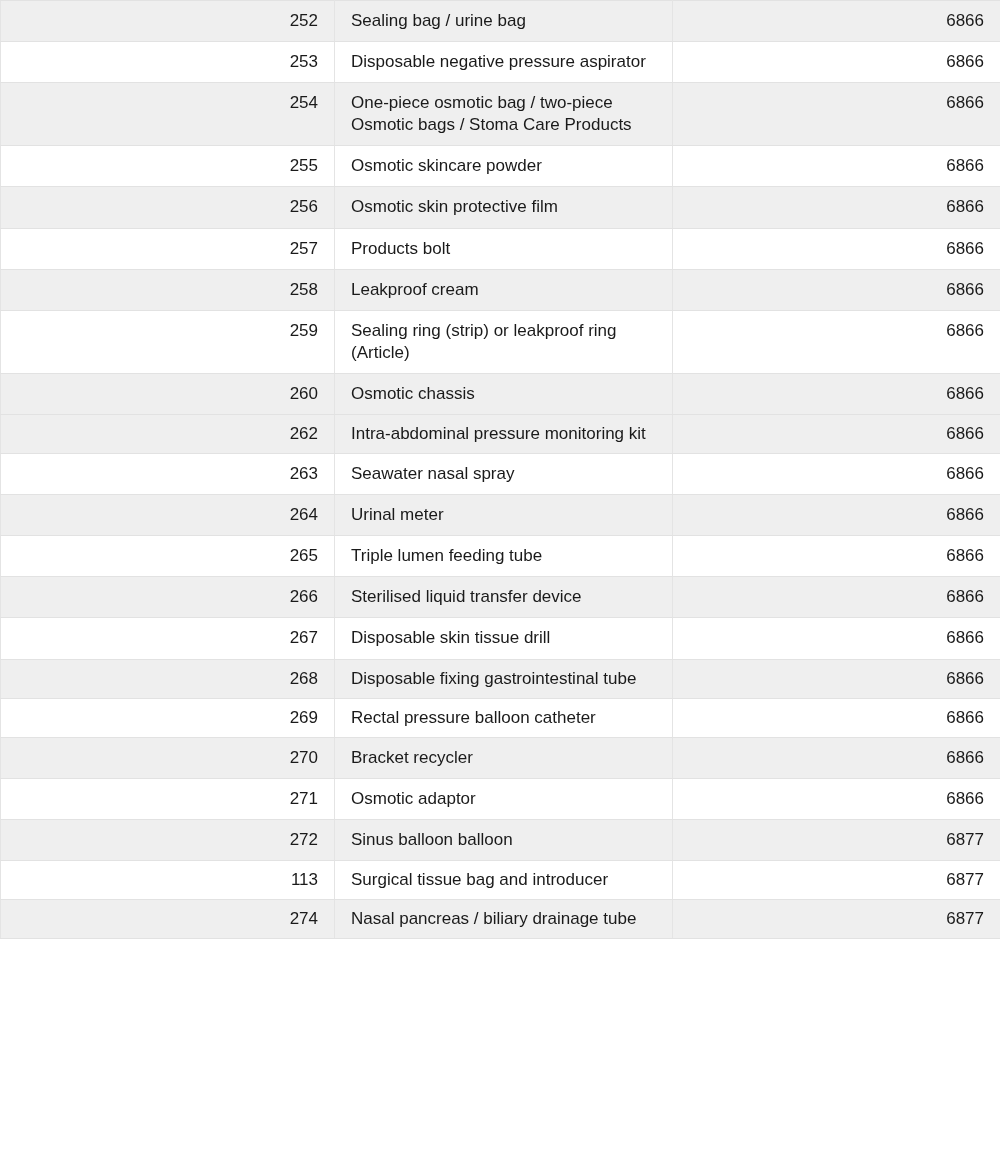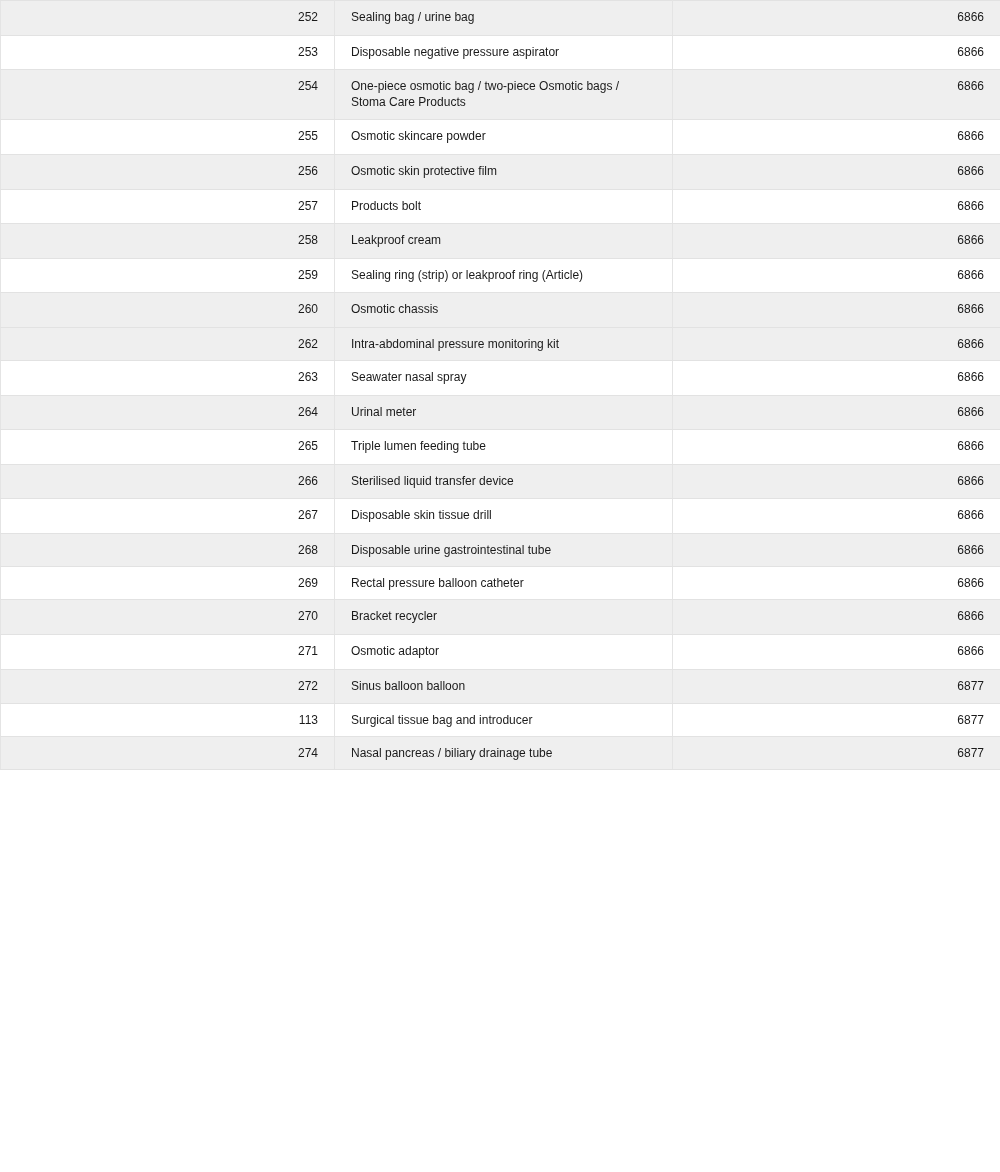--- a/index.html
+++ b/index.html
@@ -19,21 +19,21 @@
 
   .table-wrap {
     width: 1000px;
     box-sizing: border-box;
   }
 
   table.catalogue {
     width: 1000px;
     border-collapse: collapse;
     table-layout: fixed;
-    font-size: 12px;
+    font-size: 17px;
   }
 
   table.catalogue col.col-index { width: 334px; }
   table.catalogue col.col-name  { width: 338px; }
   table.catalogue col.col-code  { width: 328px; }
 
   table.catalogue tr {
     background: #ffffff;
   }
   table.catalogue tr.alt {
@@ -151,21 +151,21 @@
           <td class="cell-name">Sterilised liquid transfer device</td>
           <td class="cell-code">6866</td>
         </tr>
         <tr>
           <td class="cell-index">267</td>
           <td class="cell-name">Disposable skin tissue drill</td>
           <td class="cell-code">6866</td>
         </tr>
         <tr class="alt tight">
           <td class="cell-index">268</td>
-          <td class="cell-name">Disposable urine gastrointestinal tube</td>
+          <td class="cell-name">Disposable fixing gastrointestinal tube</td>
           <td class="cell-code">6866</td>
         </tr>
         <tr class="tight">
           <td class="cell-index">269</td>
           <td class="cell-name">Rectal pressure balloon catheter</td>
           <td class="cell-code">6866</td>
         </tr>
         <tr class="alt">
           <td class="cell-index">270</td>
           <td class="cell-name">Bracket recycler</td>

